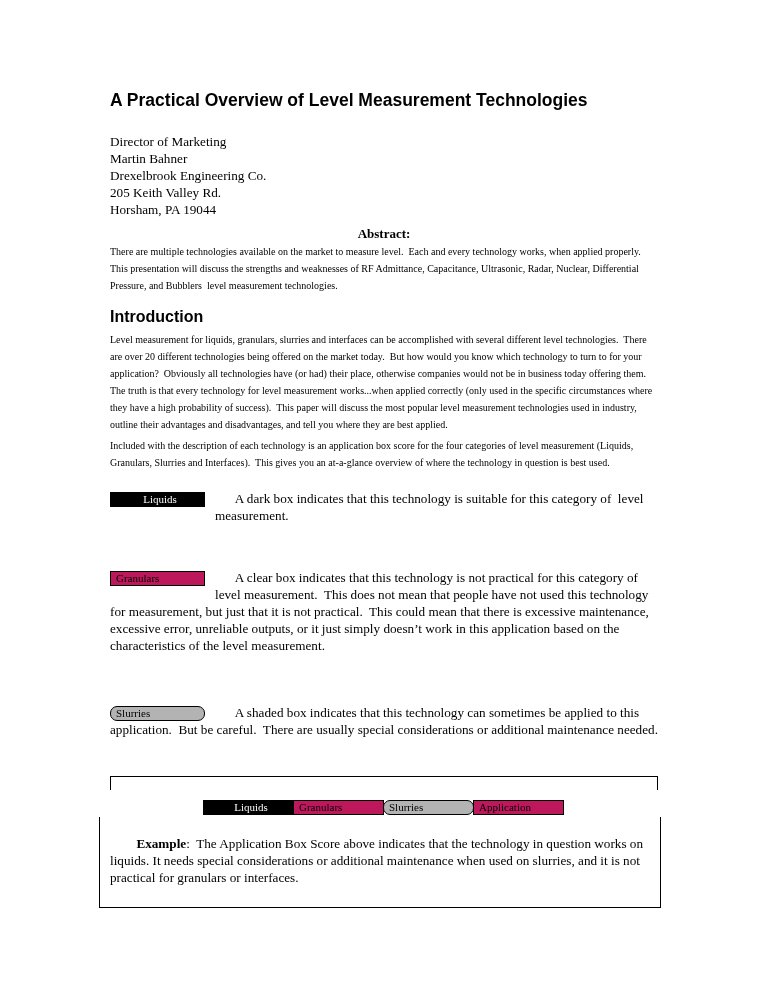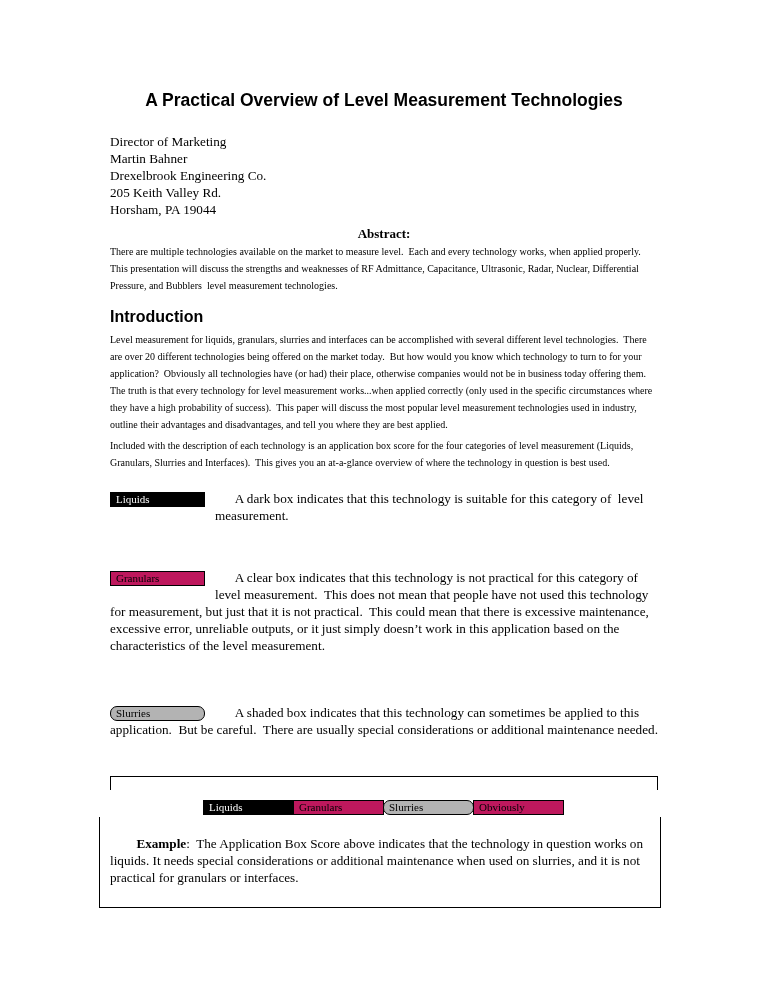--- a/index.html
+++ b/index.html
@@ -11,21 +11,20 @@
     background: #ffffff;
     color: #000000;
     font-family: "Liberation Serif", serif;
     overflow: hidden;
   }
   .content {
     padding: 0 110px;
   }
   .doc-title {
     margin-top: 90px;
-    text-align: center;
     font-family: "Liberation Sans", sans-serif;
     font-weight: bold;
     font-size: 17.5px;
     line-height: 20px;
   }
   .author-block {
     margin-top: 23px;
     font-size: 13.2px;
     line-height: 17px;
   }
@@ -71,21 +70,21 @@
     display: block;
     width: 95px;
     height: 15px;
     border: 1px solid #000000;
     font-size: 11px;
     line-height: 13px;
     padding-left: 5px;
     white-space: nowrap;
     overflow: hidden;
   }
-  .score-dark   { background: #000000; color: #ffffff; }
+  .score-dark   { background: #000000; color: #ffffff; text-align: center; }
   .score-clear  { background: #be185d; color: #000000; }
   .score-shaded { background: #b3b3b3; color: #000000; border-radius: 7px; }
 
   .example-area { margin-top: 21px; }
   .upper-rect {
     height: 14px;
     border-top: 1px solid #000000;
     border-left: 1px solid #000000;
     border-right: 1px solid #000000;
   }
@@ -145,21 +144,21 @@
     <div class="bs-item bs-item-slurries">
       <span class="float-box float-h1"><span class="score-box score-shaded">Slurries</span></span><span>A shaded box indicates that this technology can sometimes be applied to this application.  But be careful.  There are usually special considerations or additional maintenance needed.</span>
     </div>
 
     <div class="example-area">
       <div class="upper-rect"></div>
       <div class="score-row">
         <span class="score-box score-dark">Liquids</span>
         <span class="score-box score-clear">Granulars</span>
         <span class="score-box score-shaded">Slurries</span>
-        <span class="score-box score-clear">Obviously</span>
+        <span class="score-box score-clear">Application</span>
       </div>
       <div class="example-text-box">
         <span class="example-lead">Example</span><span>:  The Application Box Score above indicates that the technology in question works on liquids. It needs special considerations or additional maintenance when used on slurries, and it is not practical for granulars or interfaces.</span>
       </div>
     </div>
 
   </div>
 </div>
 
 </body></html>

